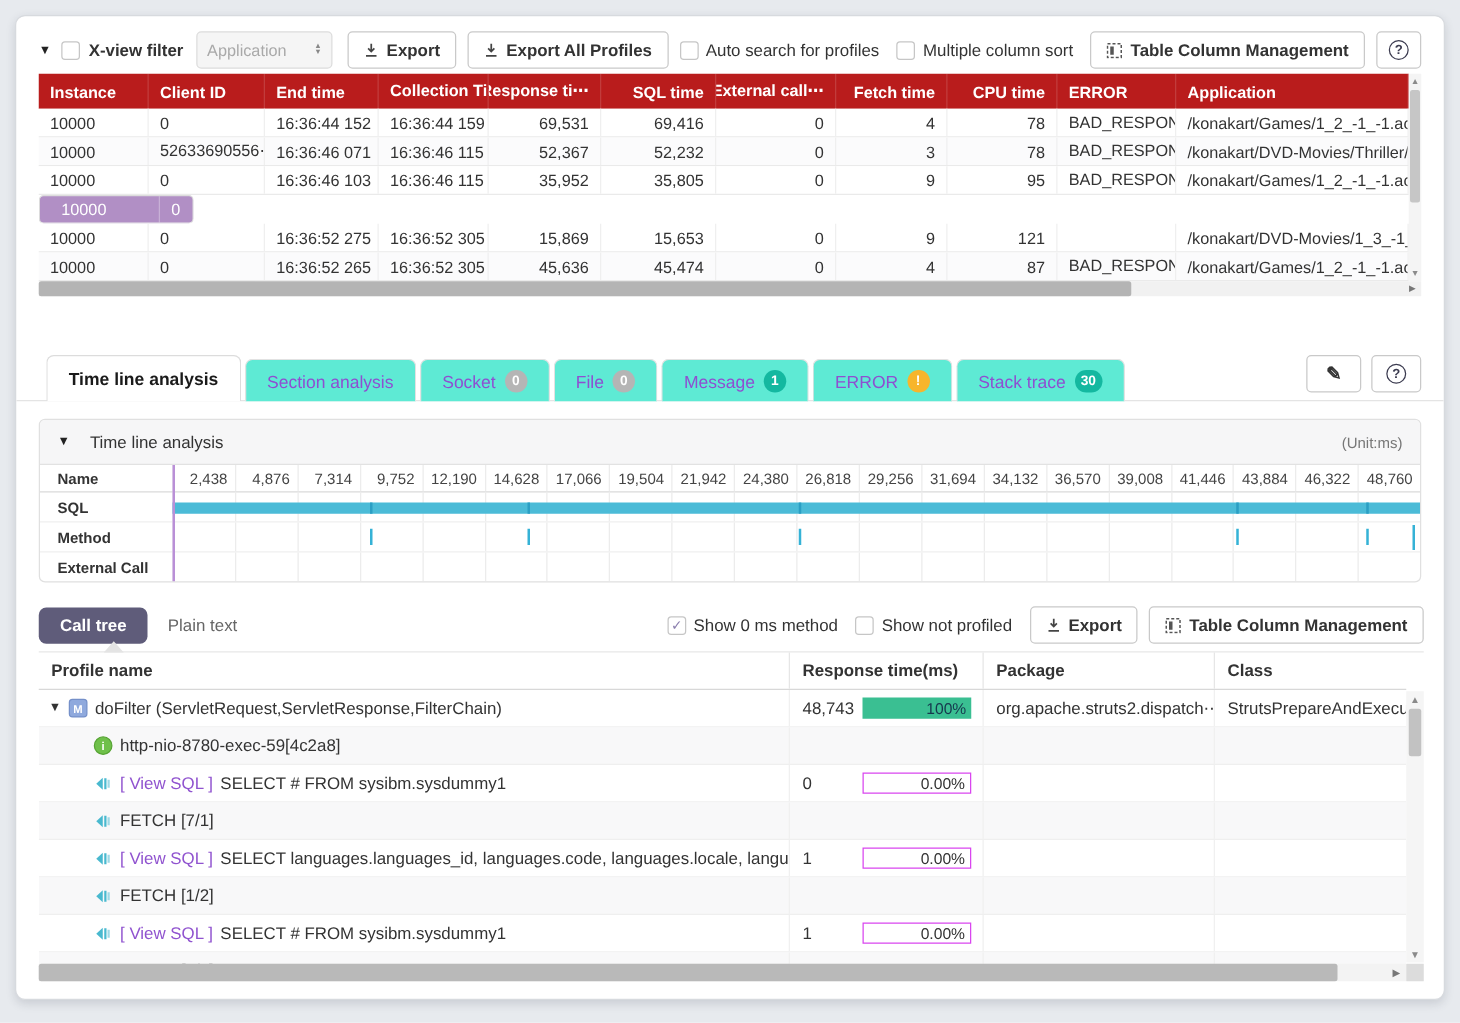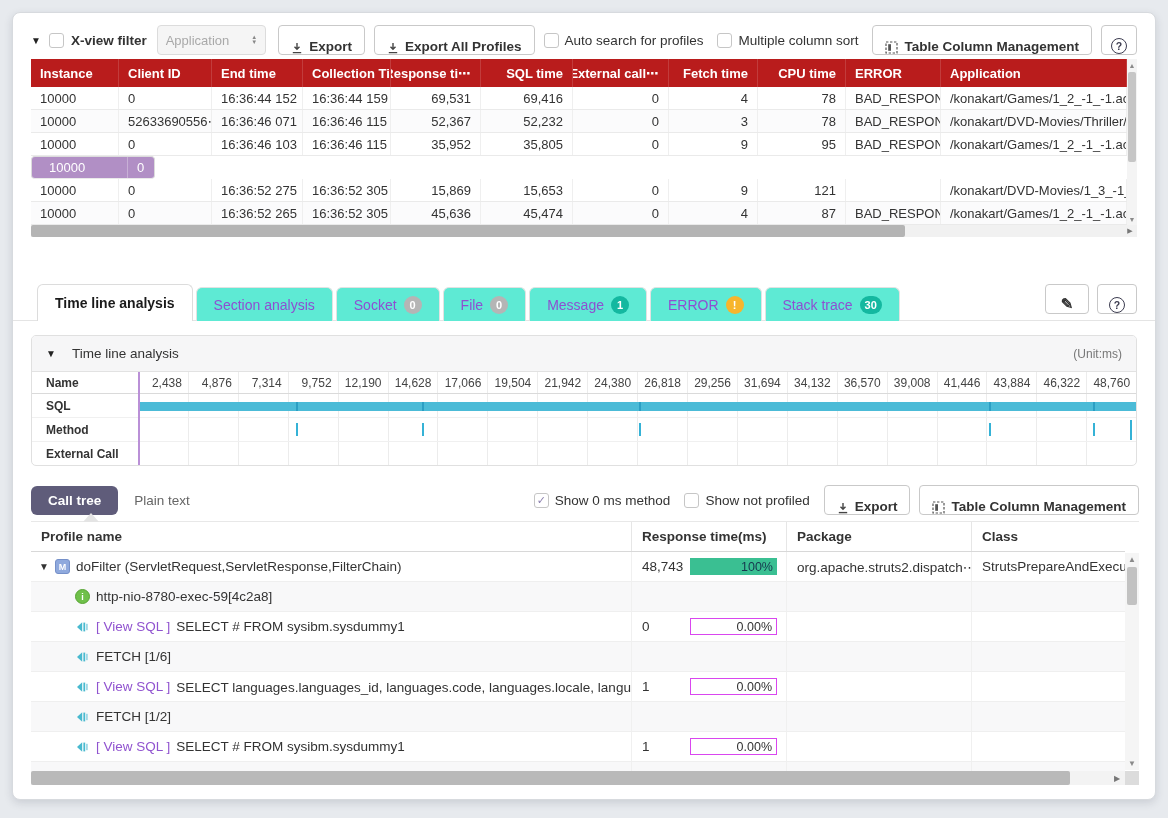--- a/index.html
+++ b/index.html
@@ -14,21 +14,21 @@
   .tri { font-size:10px; color:#222; margin-right:8px; cursor:pointer; }
   .cb { width:15px; height:15px; border:1px solid #c6c6c6; border-radius:3px; background:#fff; display:inline-flex;
     align-items:center; justify-content:center; flex:none; }
   .cb.checked::after { content:"✓"; font-size:11px; font-weight:bold; color:#8b7fae; }
   .lbl { font-size:13.5px; font-weight:600; color:#333; margin:0 10px 0 7px; white-space:nowrap; }
   .sel { width:124px; height:30px; background:#f5f5f5; border:1px solid #dcdcdc; border-radius:4px;
     display:flex; align-items:center; padding:0 8px; margin-right:12px; }
   .sel-text { flex:1; font-size:13px; color:#a9a9a9; }
   .updown { display:flex; flex-direction:column; line-height:5px; font-size:6px; color:#888; }
   .btn { height:30px; background:#fff; border:1px solid #c9c9c9; border-radius:4px; display:inline-flex;
-    align-items:flex-end; gap:6px; padding:0 12px; font-size:13.5px; font-weight:600; color:#333;
+    align-items:center; gap:6px; padding:0 12px; font-size:13.5px; font-weight:600; color:#333;
     margin-right:9px; cursor:pointer; white-space:nowrap; }
   .btn:last-child { margin-right:0; }
   .btn.sq { width:36px; justify-content:center; padding:0; }
   .right-group { margin-left:auto; display:flex; align-items:center; }
   .cbl { display:flex; align-items:center; gap:6px; margin-right:14px; cursor:pointer; }
   .cbl .txt { font-size:13.5px; color:#333; white-space:nowrap; }
   .qmark { width:16px; height:16px; border:1.5px solid #3c3c50; border-radius:50%; display:inline-flex;
     align-items:center; justify-content:center; font-size:10.5px; font-weight:bold; color:#3c3c50; }
 
   
@@ -533,21 +533,21 @@
         </div>
         <div class="ct-row">
           <div class="c-prof" style="padding-left: 44px;">
             <span class="si">
               <svg width="14" height="14" viewBox="0 0 14 14">
                 <polygon points="1,7 6.2,2.2 6.2,11.8" fill="#49b9cf"></polygon>
                 <rect x="7.4" y="2.6" width="1.8" height="8.8" fill="#49b9cf"></rect>
                 <rect x="10" y="3.8" width="1.8" height="6.4" fill="#9ed9e6"></rect>
               </svg>
             </span>
-            <span>FETCH [1/6]</span>
+            <span>FETCH [7/1]</span>
           </div>
           <div class="c-resp"></div>
           <div class="c-pkg"></div>
           <div class="c-cls"></div>
         </div>
         <div class="ct-row">
           <div class="c-prof" style="padding-left: 44px;">
             <span class="si">
               <svg width="14" height="14" viewBox="0 0 14 14">
                 <polygon points="1,7 6.2,2.2 6.2,11.8" fill="#49b9cf"></polygon>

